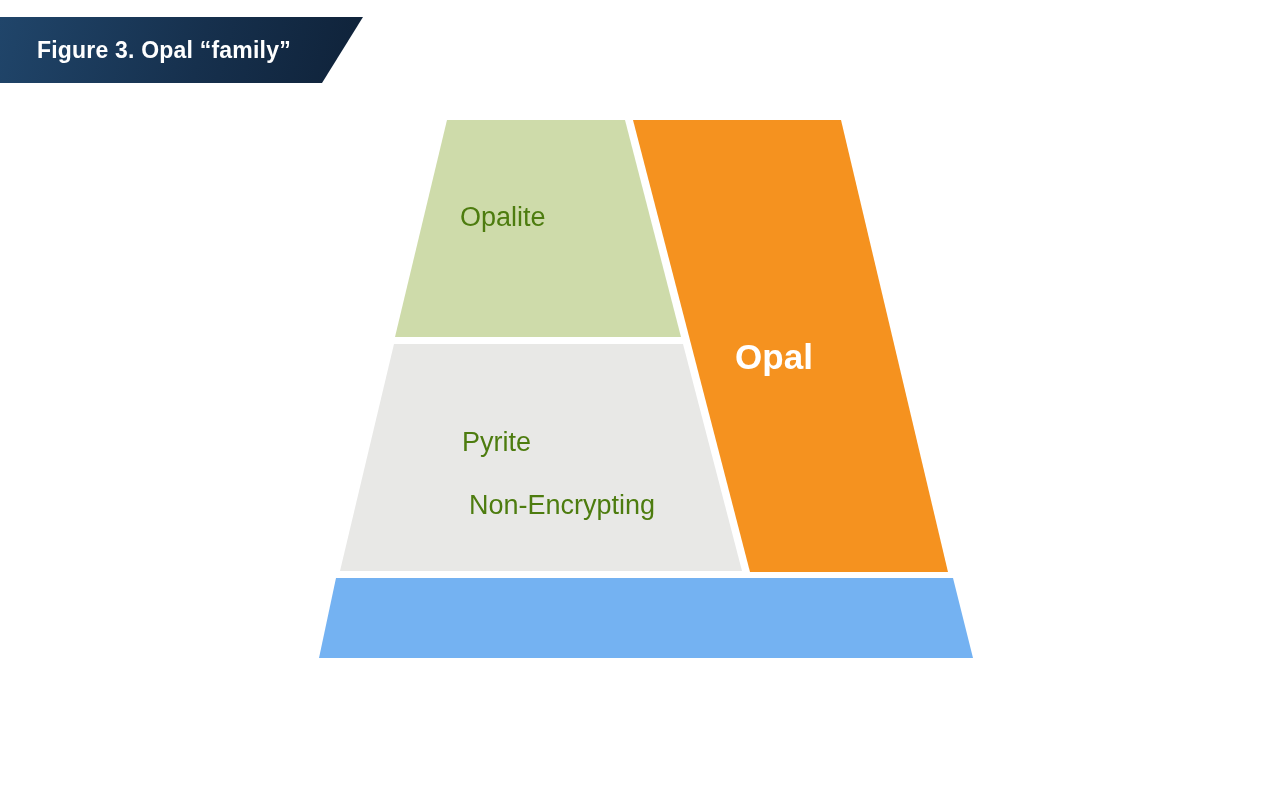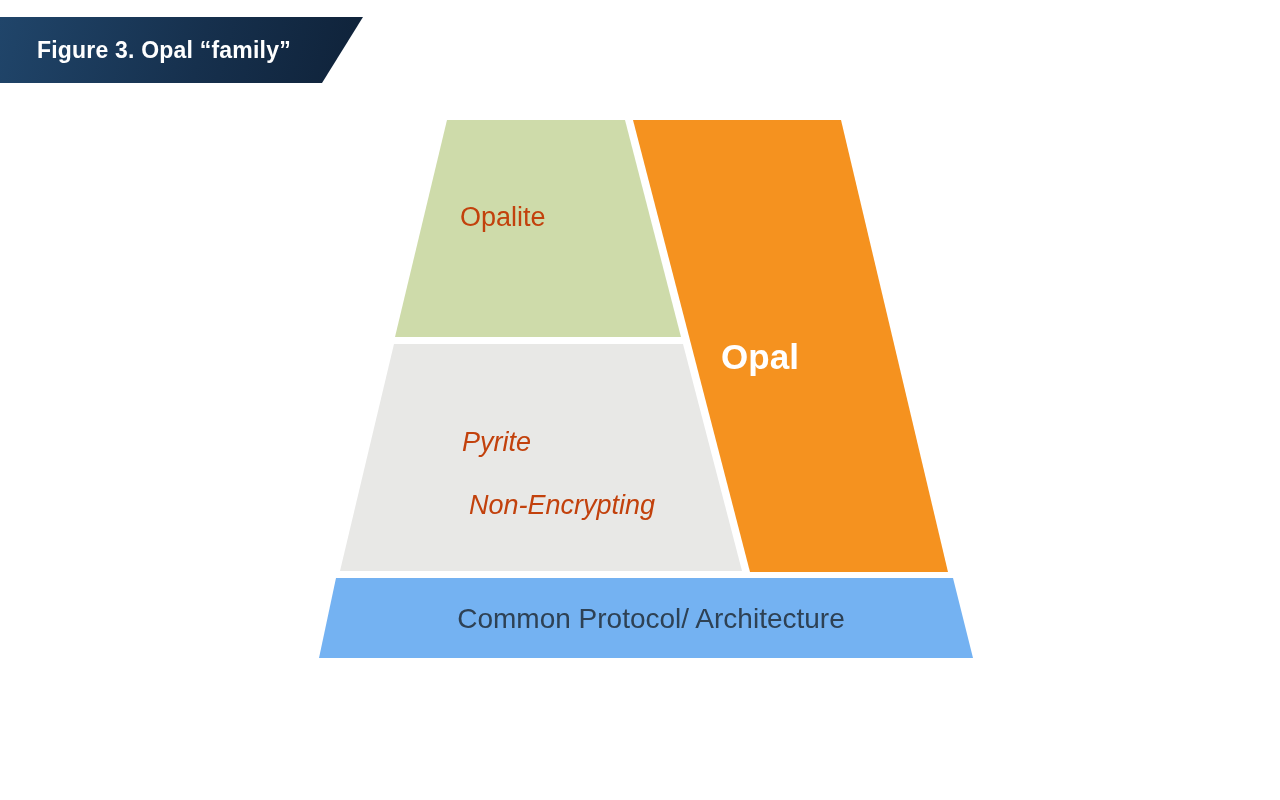--- a/index.html
+++ b/index.html
@@ -58,30 +58,30 @@
   }
   .shape-blue {
     left: 319px; top: 578px; width: 654px; height: 80px;
     background: #74b2f2;
     clip-path: polygon(17px 0, 634px 0, 654px 80px, 0 80px);
   }
 
   
   .label {
     position: absolute;
-    color: #c2410c;
+    color: #4d7c0f;
     font-size: 27px;
     line-height: 35px;
     white-space: nowrap;
   }
   .label-opalite { left: 460px; top: 200px; }
-  .label-pyrite  { left: 462px; top: 425px; font-style: italic; }
+  .label-pyrite  { left: 462px; top: 425px; }
   .label-pyrite .indent { margin-left: 7px; margin-top: 28px; }
   .label-opal {
-    left: 660px; top: 335px; width: 200px;
+    left: 674px; top: 335px; width: 200px;
     text-align: center;
     color: #ffffff;
     font-size: 35px;
     font-weight: bold;
     line-height: 44px;
   }
   .label-base {
     left: 319px; top: 578px; width: 654px; height: 80px;
     display: flex;
     align-items: center;
@@ -110,15 +110,14 @@
     <div>Opalite</div>
   </div>
 
   <div class="label label-pyrite">
     <div>Pyrite</div>
     <div class="indent">Non-Encrypting</div>
   </div>
 
   <div class="label label-opal">Opal</div>
 
-  <div class="label label-base">Common Protocol/ Architecture</div>
 
 </div>
 
 </body></html>

